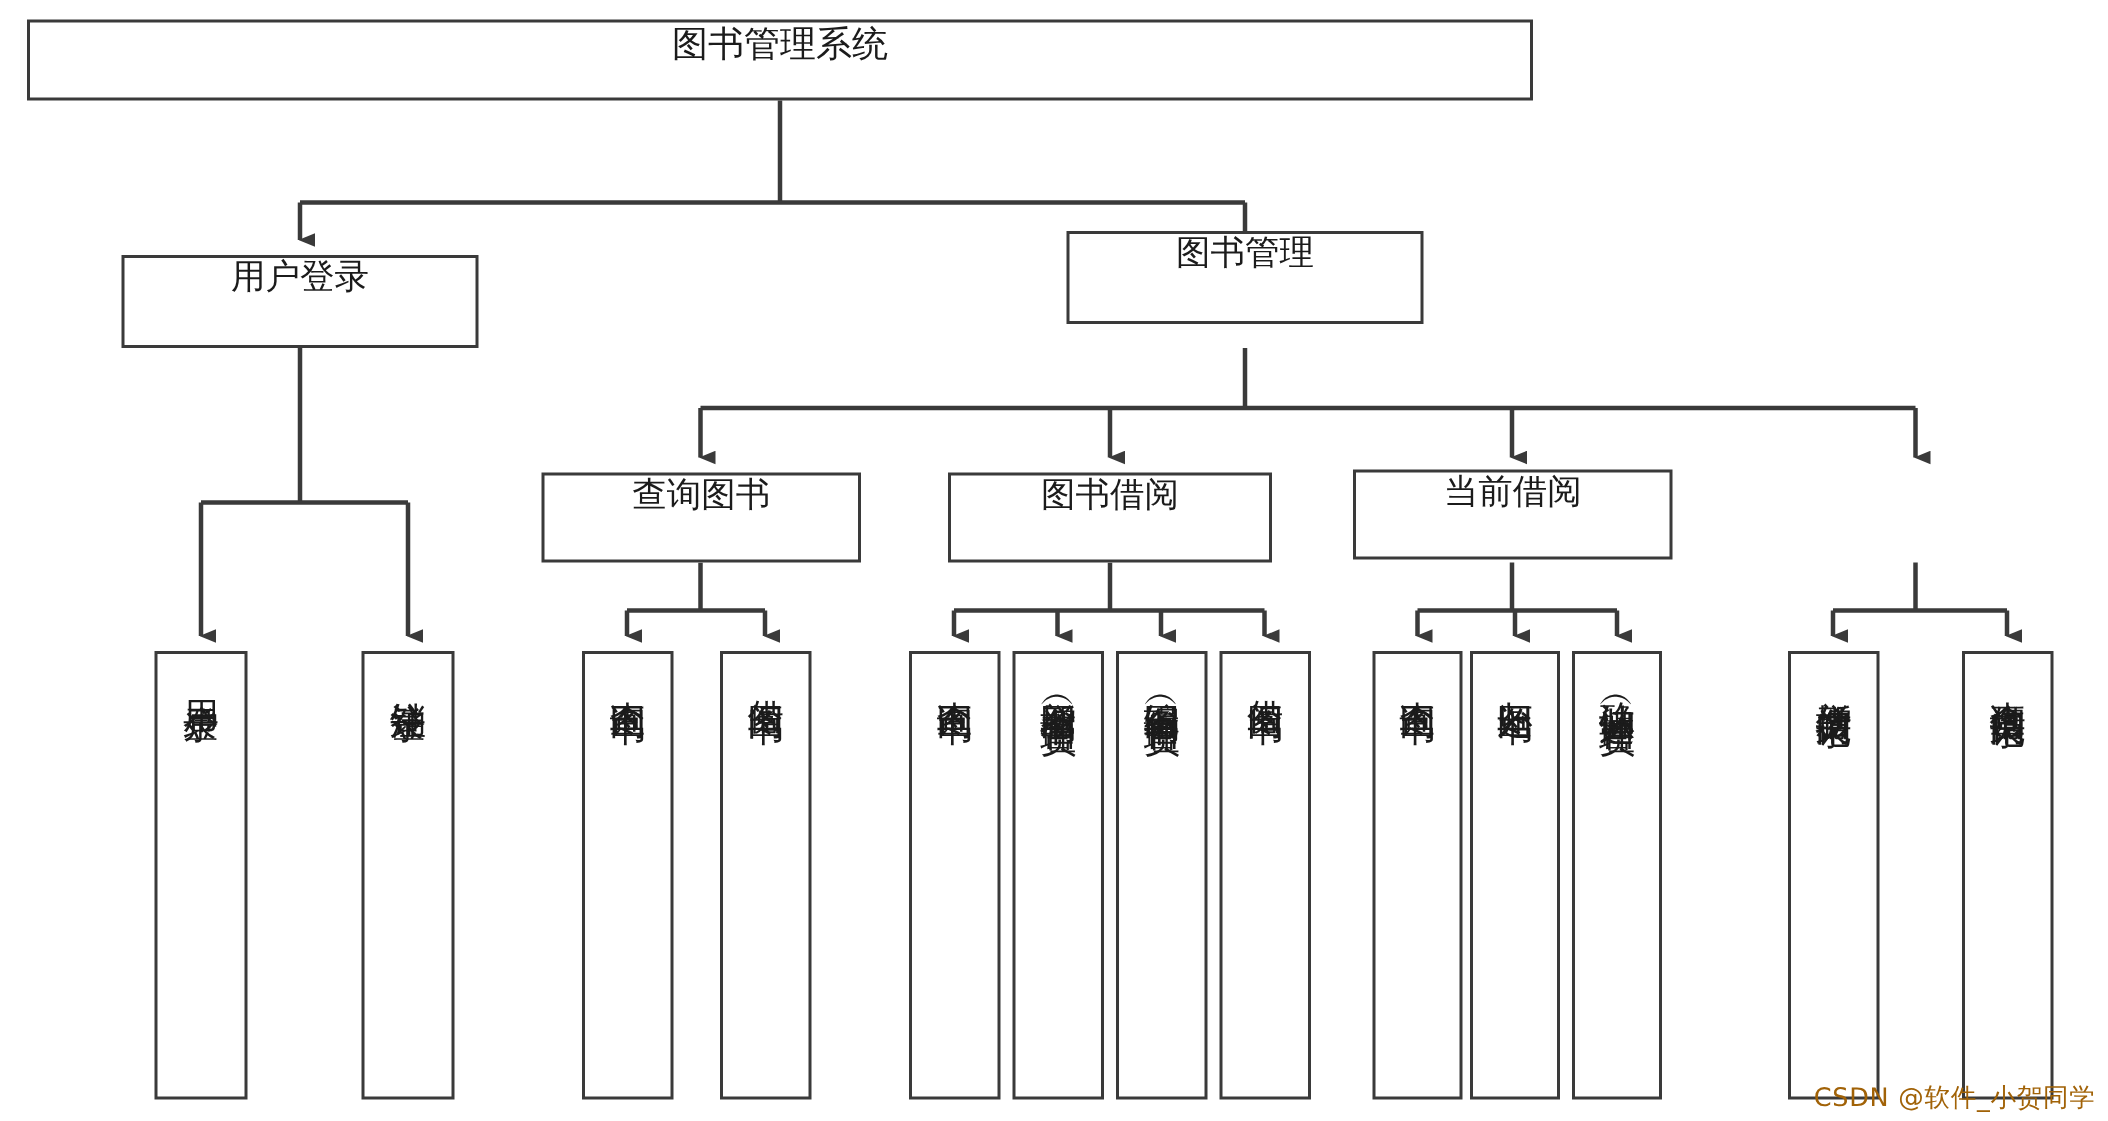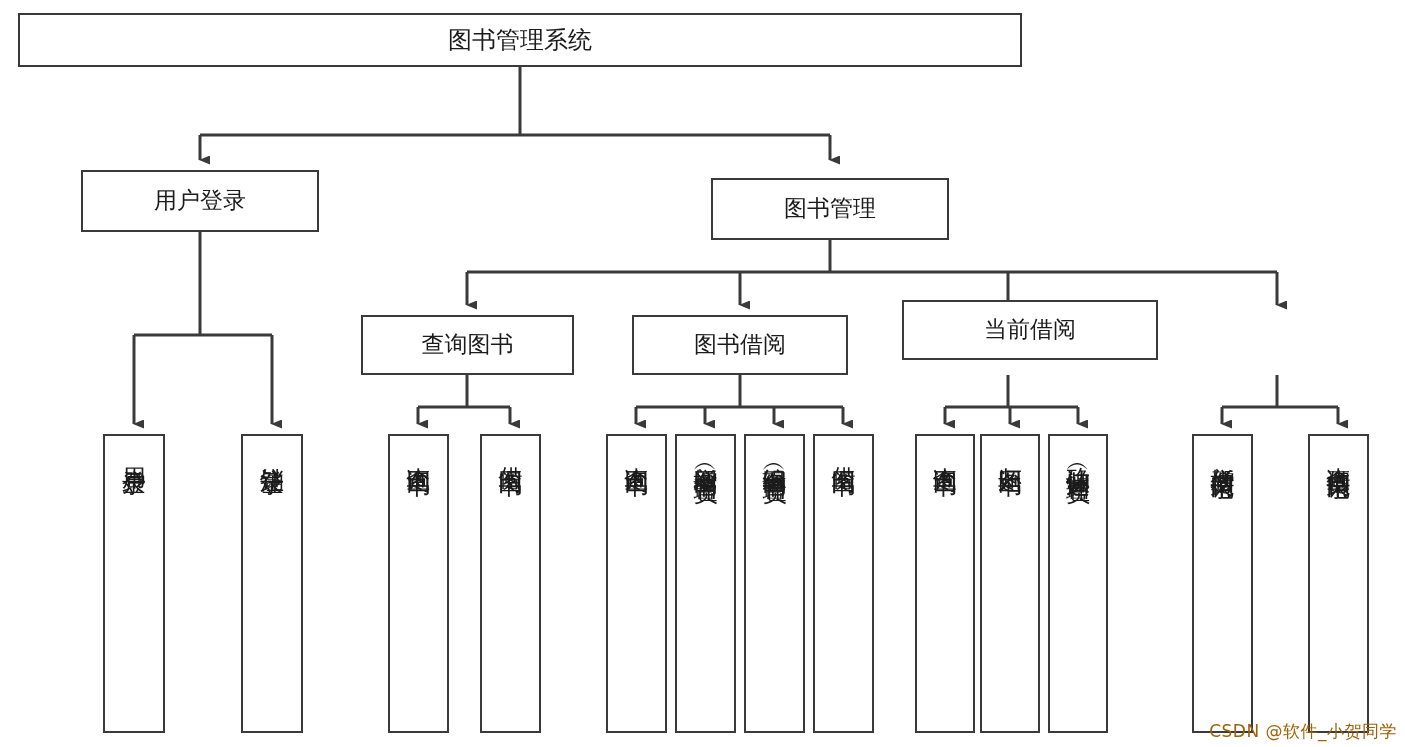--- a/index.html
+++ b/index.html
@@ -24,21 +24,20 @@
     top: 0;
     width: 1405px;
     height: 747px;
   }
   .node {
     position: absolute;
     box-sizing: border-box;
     background: #ffffff;
     border: 2px solid #3a3a3a;
     display: flex;
-    align-items: center;
     justify-content: center;
     color: #1b1b1b;
     z-index: 2;
   }
   .node-label {
     display: block;
     text-align: center;
     line-height: 1.18;
     white-space: nowrap;
     color: #1b1b1b;
@@ -129,33 +128,33 @@
   </svg>
 
   <div class="node root horizontal" style="left:18px; top:13px; width:1004px; height:54px;">
     <span class="node-label">图书管理系统</span>
   </div>
 
   <div class="node horizontal" style="left:81px; top:170px; width:238px; height:62px;">
     <span class="node-label">用户登录</span>
   </div>
 
-  <div class="node horizontal" style="left:711px; top:178px; width:238px; height:62px;">
+  <div class="node horizontal" style="left:711px; top:154px; width:238px; height:62px;">
     <span class="node-label">图书管理</span>
   </div>
 
   <div class="node horizontal" style="left:361px; top:315px; width:213px; height:60px;">
     <span class="node-label">查询图书</span>
   </div>
 
   <div class="node horizontal" style="left:632px; top:315px; width:216px; height:60px;">
     <span class="node-label">图书借阅</span>
   </div>
 
-  <div class="node horizontal" style="left:902px; top:300px; width:256px; height:60px;">
+  <div class="node horizontal" style="left:902px; top:313px; width:213px; height:60px;">
     <span class="node-label">当前借阅</span>
   </div>
 
 
   <div class="node vertical" style="left:103px; top:434px; width:62px; height:299px;">
     <span class="node-label">用户登录</span>
   </div>
 
   <div class="node vertical" style="left:241px; top:434px; width:62px; height:299px;">
     <span class="node-label">注销登录</span>

